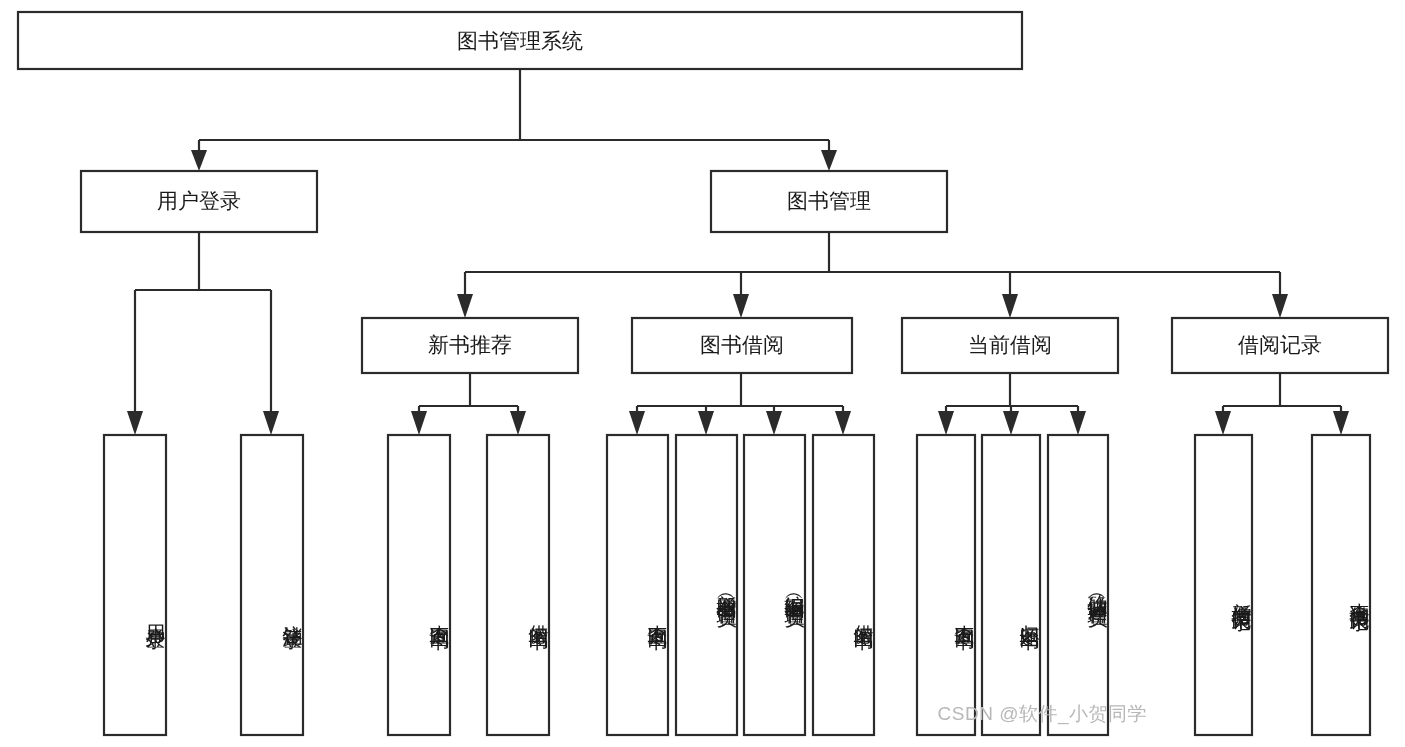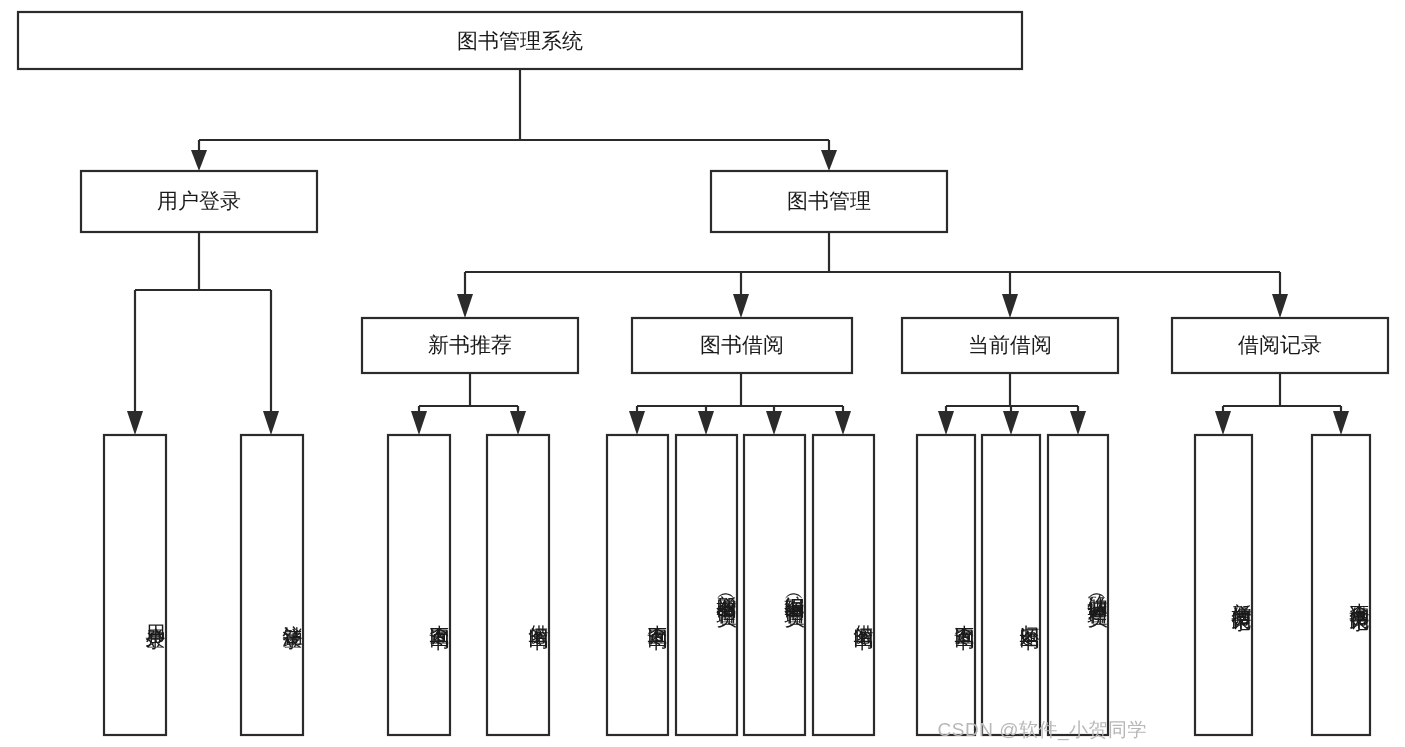--- a/index.html
+++ b/index.html
@@ -68,21 +68,21 @@
     color: #1a1a1a;
     white-space: nowrap;
     display: flex;
     align-items: flex-start;
     justify-content: center;
     pointer-events: none;
   }
   .watermark {
     position: absolute;
     right: 12px;
-    bottom: 4px;
+    bottom: 20px;
     font-family: "Liberation Sans", "DejaVu Sans", sans-serif;
     font-size: 19px;
     color: #b8b8b8;
     letter-spacing: 0.5px;
     white-space: nowrap;
   }
 </style>
 </head>
 <body>
 

